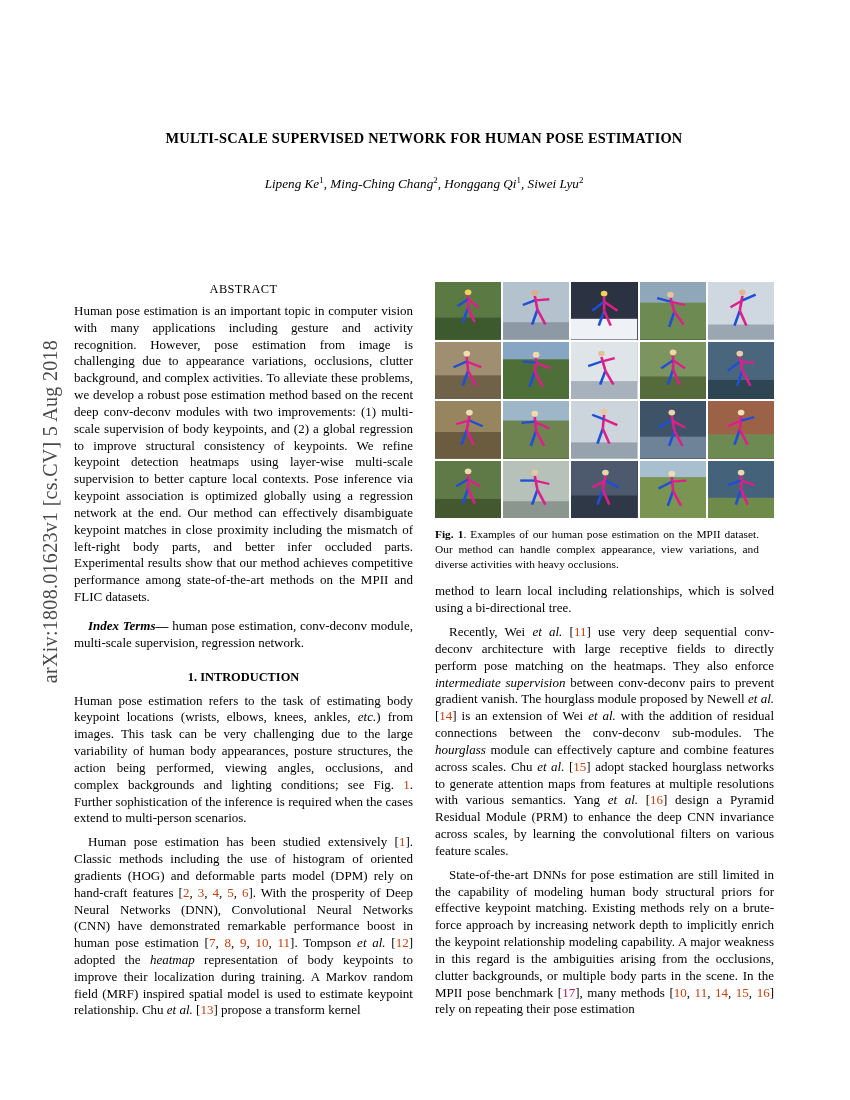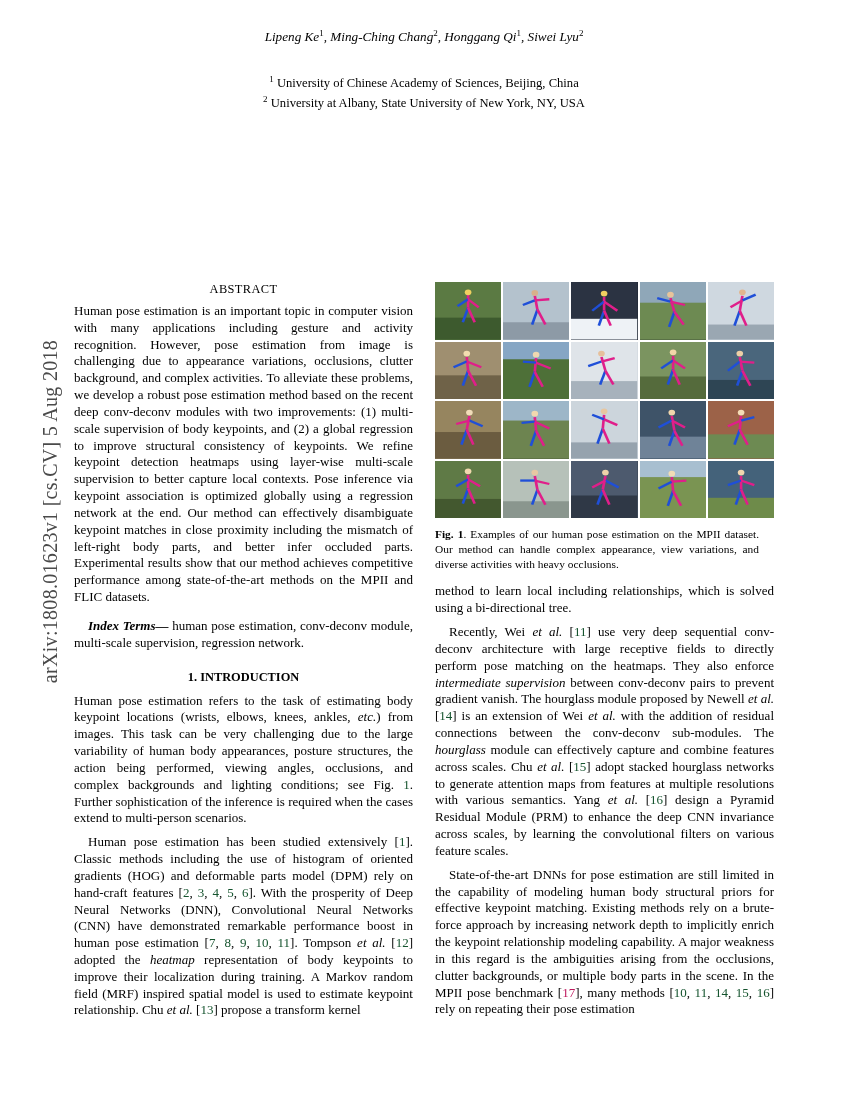--- a/index.html
+++ b/index.html
@@ -105,21 +105,21 @@
   .idx-terms { margin-top: 12px; }
   .idx-terms b { font-style: italic; font-weight: bold; }
 
   .sec-title {
     text-align: center;
     font-weight: bold;
     font-size: 12.4px;
     margin: 18px 0 8px 0;
   }
 
-  .ref { color: #14532d; }
+  .ref { color: #c2410c; }
   .ref-red { color: #be185d; }
 
   
   .figure-wrap { width: 324px; }
   .figure-grid {
     width: 339px;
     height: 236px;
     display: grid;
     grid-template-columns: repeat(5, 1fr);
     grid-template-rows: repeat(4, 1fr);
@@ -141,29 +141,26 @@
 </style>
 </head>
 <body>
 
 <div id="arxiv-stamp">
   <div class="stamp-text">arXiv:1808.01623v1  [cs.CV]  5 Aug 2018</div>
 </div>
 
 <div id="page">
 
+  <div class="title">MULTI-SCALE SUPERVISED NETWORK FOR HUMAN POSE ESTIMATION</div>
 
   <div class="authors">
     <span>Lipeng Ke<sup>1</sup></span><span>, </span><span>Ming-Ching Chang<sup>2</sup></span><span>, </span><span>Honggang Qi<sup>1</sup></span><span>, </span><span>Siwei Lyu<sup>2</sup></span>
   </div>
 
-  <div class="affils">
-    <div><sup>1</sup> University of Chinese Academy of Sciences, Beijing, China</div>
-    <div><sup>2</sup> University at Albany, State University of New York, NY, USA</div>
-  </div>
 
   <div class="columns">
 
     <div class="col">
 
       <div class="abstract-head">ABSTRACT</div>
       <p>Human pose estimation is an important topic in computer vision with many applications including gesture and activity recognition. However, pose estimation from image is challenging due to appearance variations, occlusions, clutter background, and complex activities. To alleviate these problems, we develop a robust pose estimation method based on the recent deep conv-deconv modules with two improvements: (1) multi-scale supervision of body keypoints, and (2) a global regression to improve structural consistency of keypoints. We refine keypoint detection heatmaps using layer-wise multi-scale supervision to better capture local contexts. Pose inference via keypoint association is optimized globally using a regression network at the end. Our method can effectively disambiguate keypoint matches in close proximity including the mismatch of left-right body parts, and better infer occluded parts. Experimental results show that our method achieves competitive performance among state-of-the-art methods on the MPII and FLIC datasets.</p>
 
       <p class="idx-terms indent"><b>Index Terms—</b><span> human pose estimation, conv-deconv module, multi-scale supervision, regression network.</span></p>
 

